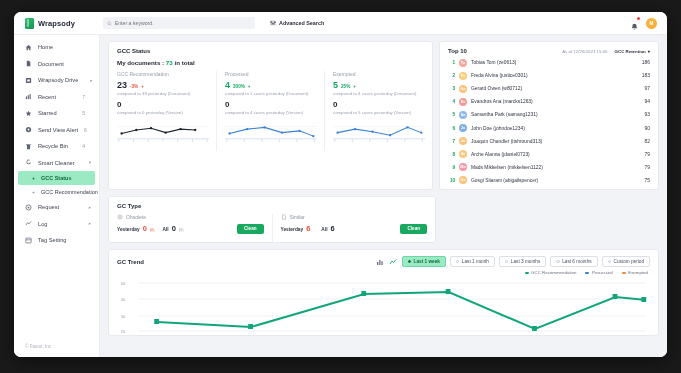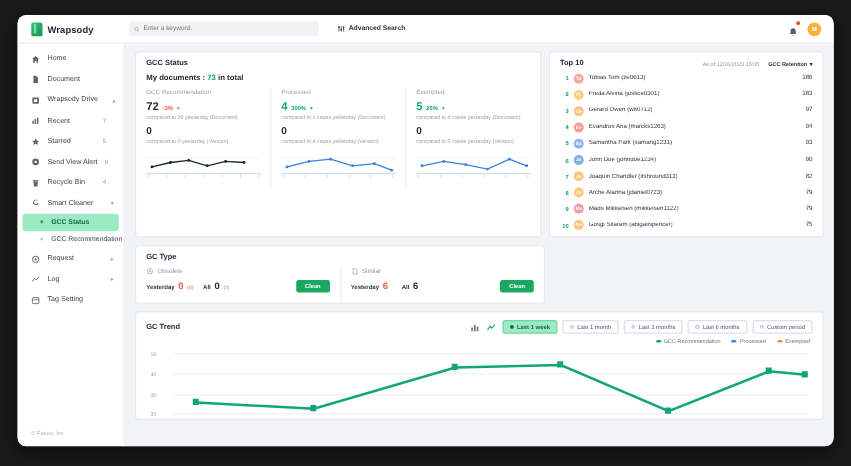--- a/index.html
+++ b/index.html
@@ -430,21 +430,21 @@
           <div class="total-line">
             <span>My documents :</span>
             <span class="hl">73</span>
             <span>in total</span>
           </div>
 
           <div class="stats-row">
             <div class="stat-col">
               <div class="stat-name">GCC Recommendation</div>
               <div class="stat-main">
-                <span class="stat-num">72</span>
+                <span class="stat-num">23</span>
                 <span class="stat-delta up-red">-3%</span>
                 <span class="stat-delta up-red">+</span>
               </div>
               <div class="stat-sub">compared to 39 yesterday (Document)</div>
               <div class="stat-num2">0</div>
               <div class="stat-sub">compared to 0 yesterday (Version)</div>
             </div>
 
             <div class="stat-col">
               <div class="stat-name">Processed</div>

